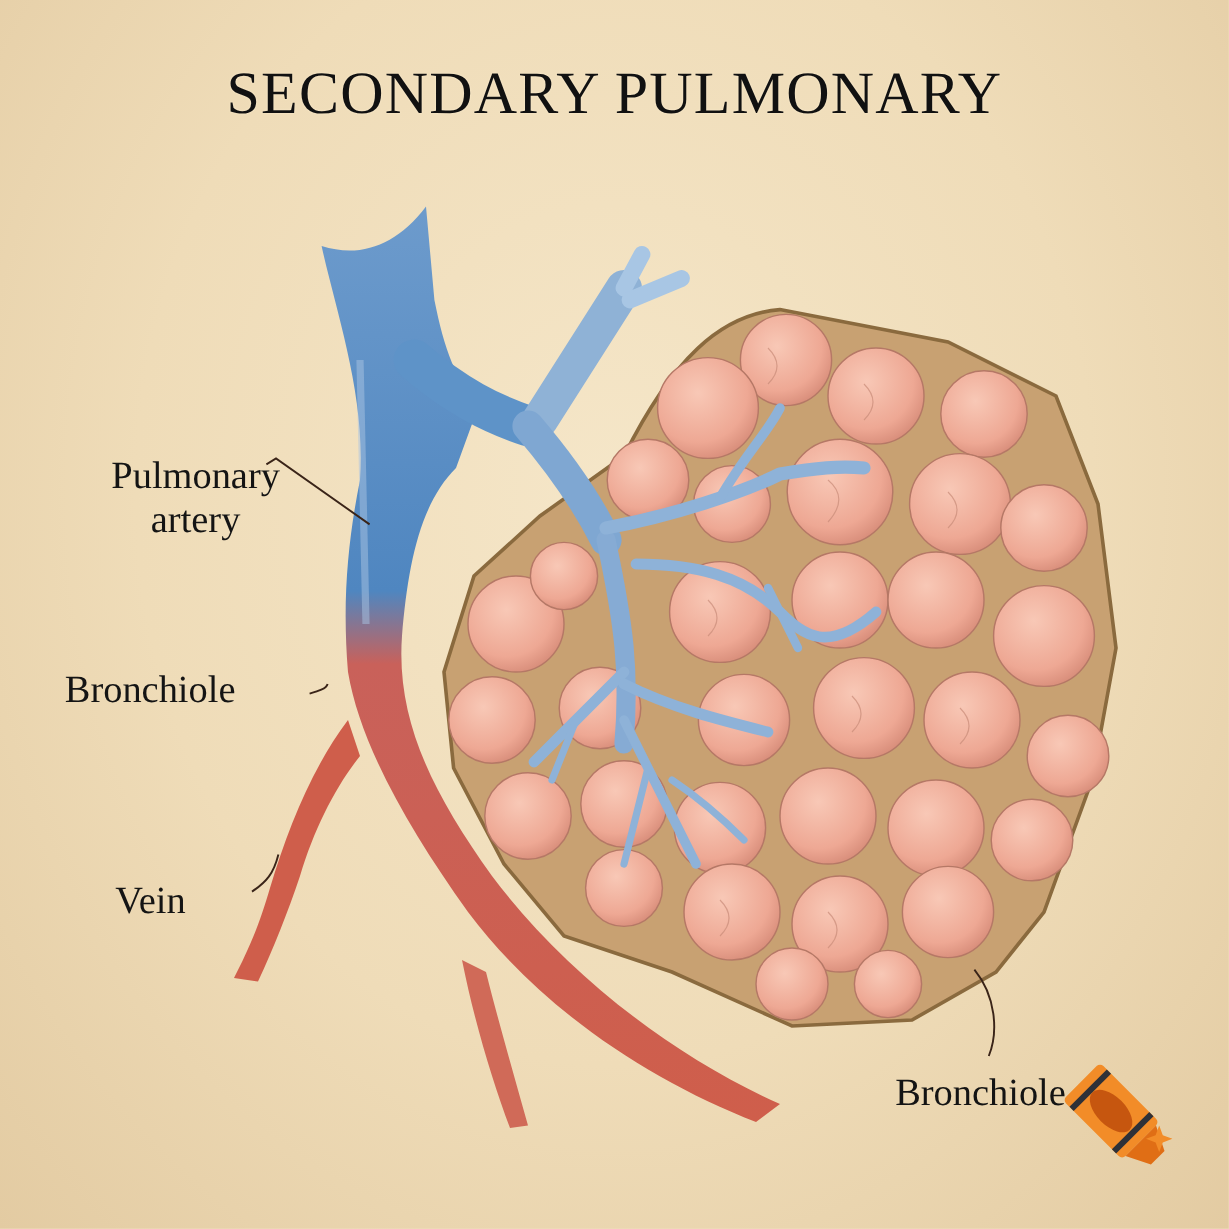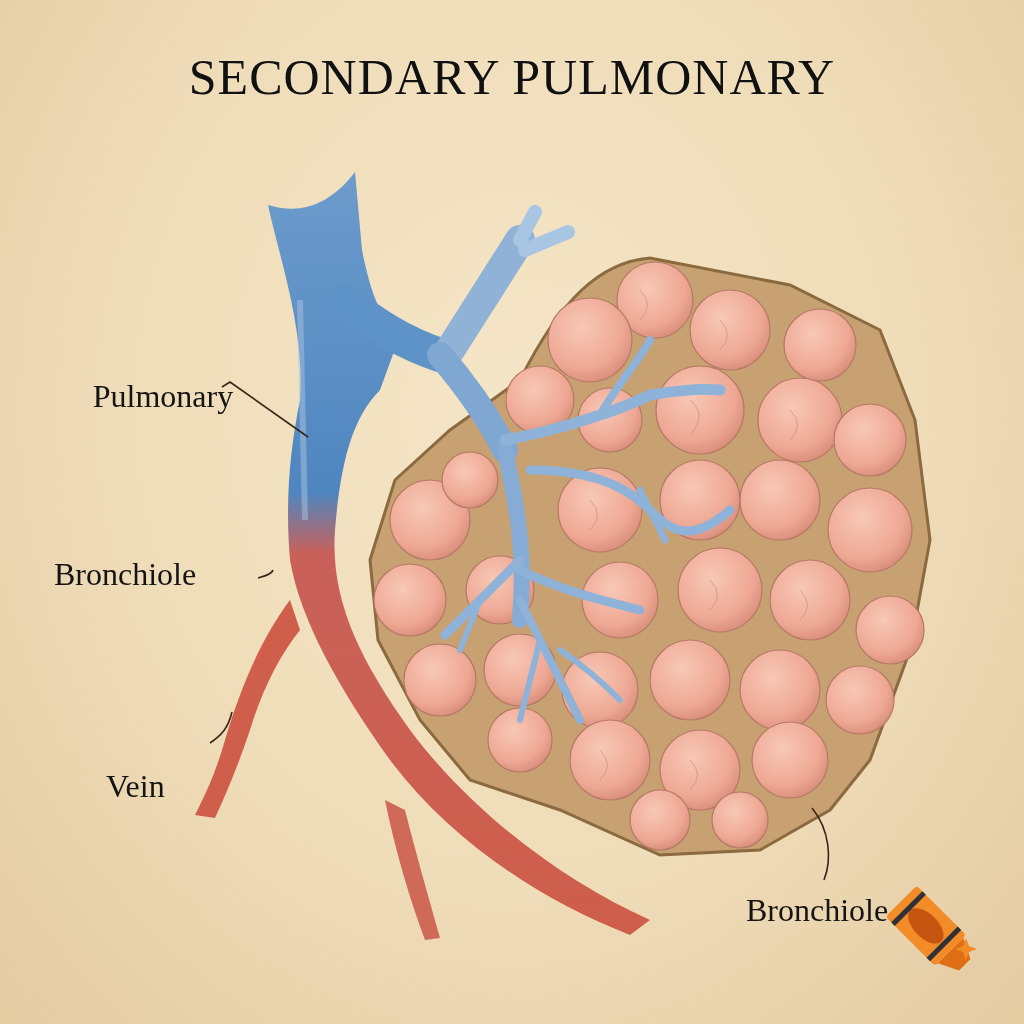--- a/index.html
+++ b/index.html
@@ -24,21 +24,21 @@
   }
   .title div { display: block; }
   svg.art { position: absolute; left: 0; top: 0; }
   .label {
     position: absolute; color: #141414;
     font-family: "Liberation Serif", "DejaVu Serif", serif;
     font-size: 32px; line-height: 36px;
   }
   .label-artery { left: 68px; top: 330px; text-align: center; width: 190px; margin-top: 48px; }
   .label-bronch-left { left: 54px; top: 556px; }
-  .label-vein { left: 106px; top: 732px; margin-top: 36px; }
+  .label-vein { left: 96px; top: 732px; }
   .label-bronch-right { left: 746px; top: 892px; }
   .crayon { position: absolute; left: 868px; top: 868px; }
 </style>
 </head>
 <body>
 
 <div class="paper"></div>
 
 <div class="title">
   <div>SECONDARY PULMONARY</div>
@@ -149,20 +149,21 @@
   <g fill="none" stroke="#3a2418" stroke-width="1.6">
     <path d="M 222 387 L 230 382 L 308 437"></path>
     <path d="M 258 578 C 265 576, 272 574, 273 570"></path>
     <path d="M 210 743 C 222 735, 228 728, 232 712"></path>
     <path d="M 812 808 C 830 830, 832 860, 824 880"></path>
   </g>
 </svg>
 
 <div class="label label-artery">
   <div>Pulmonary</div>
+  <div>artery</div>
 </div>
 <div class="label label-bronch-left">Bronchiole</div>
 <div class="label label-vein">Vein</div>
 <div class="label label-bronch-right">Bronchiole</div>
 
 <svg class="crayon" width="120" height="120" viewBox="0 0 120 120">
   <g transform="rotate(-45 60 60)">
     <rect x="38" y="22" width="44" height="70" rx="4" fill="#f28c28"></rect>
     <ellipse cx="60" cy="57" rx="12" ry="22" fill="#c6560f"></ellipse>
     <rect x="38" y="30" width="44" height="5" fill="#2e3138"></rect>

